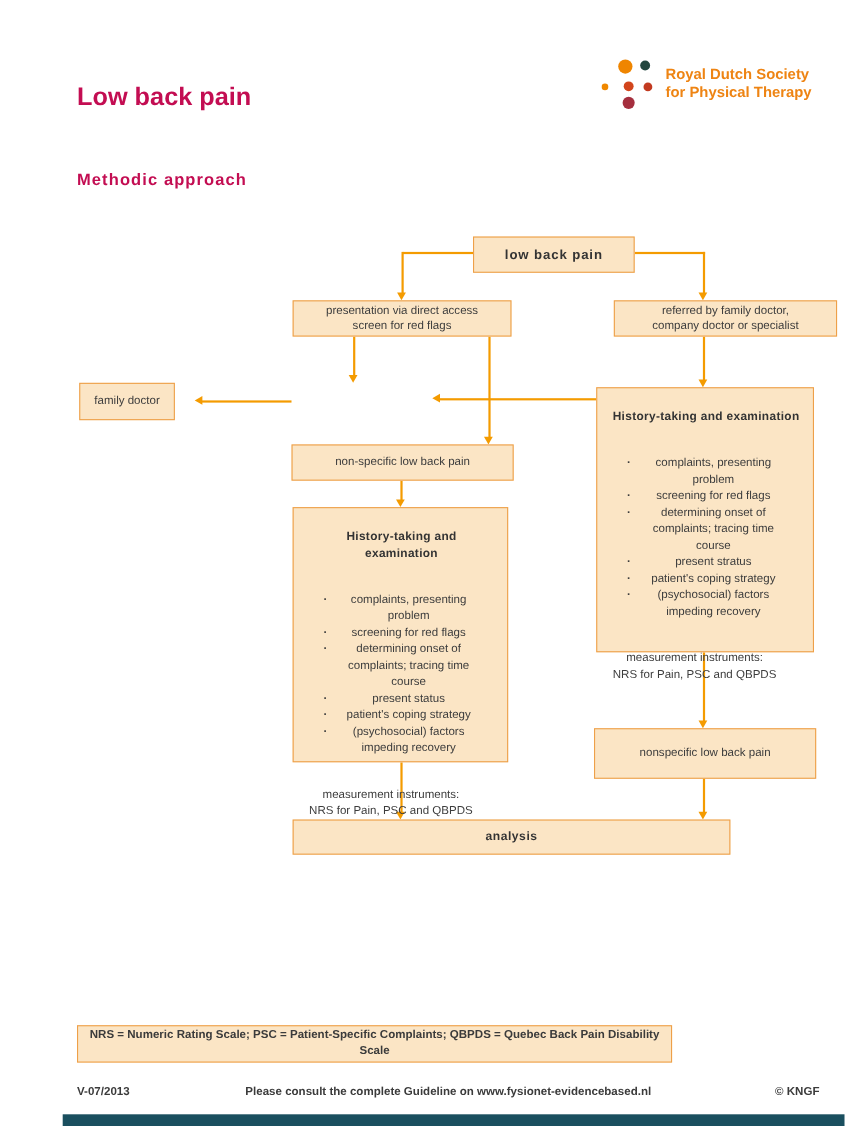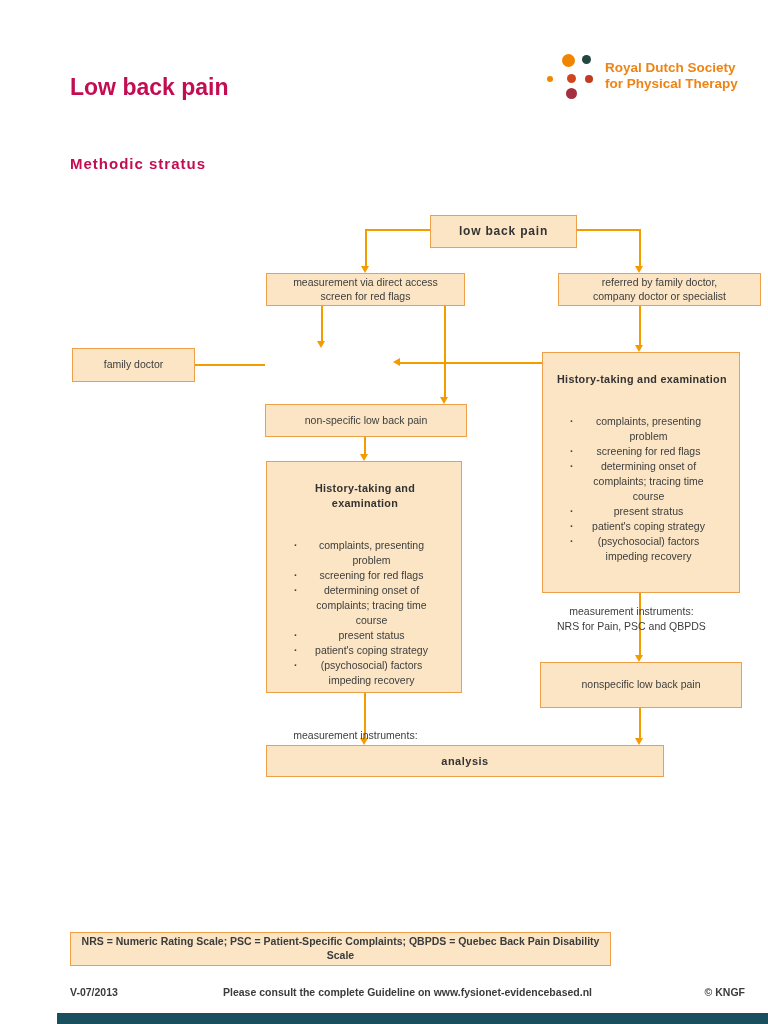--- a/index.html
+++ b/index.html
@@ -24,36 +24,36 @@
   .logo-text{position:absolute;left:605px;top:60px;font-size:13.5px;font-weight:bold;color:#ee8413;
              line-height:1.2;}
 
   
   .fc-box{position:absolute;background:#fbe5c5;border:1.5px solid #eea049;box-sizing:border-box;
           display:flex;flex-direction:column;align-items:center;justify-content:center;
           text-align:center;font-size:10.5px;color:#3d3d3d;line-height:1.32;}
   .b-lbp{left:430px;top:215px;width:147px;height:33px;font-weight:bold;font-size:12px;letter-spacing:0.8px;color:#333;}
   .b-pres{left:266px;top:273px;width:199px;height:33px;}
   .b-ref{left:558px;top:273px;width:203px;height:33px;}
-  .b-fam{left:72px;top:348px;width:123px;height:34px;}
+  .b-fam{left:72px;top:348px;width:87px;height:34px;}
   .b-susp{left:265px;top:348px;width:128px;height:34px;}
   .b-nonspec{left:265px;top:404px;width:202px;height:33px;}
   .b-nonspec2{left:540px;top:662px;width:202px;height:46px;}
   .b-analysis{left:266px;top:745px;width:398px;height:32px;font-weight:bold;font-size:11px;letter-spacing:0.5px;color:#333;}
   .b-legend{left:70px;top:932px;width:541px;height:34px;font-weight:bold;font-size:10.5px;color:#3b3b3b;}
 
   .b-hist{align-items:flex-start;justify-content:flex-start;text-align:center;
           padding:19px 12px 0 14px;font-size:10.5px;line-height:15px;}
   .b-hist-left{left:266px;top:461px;width:196px;height:232px;}
   .b-hist-right{left:542px;top:352px;width:198px;height:241px;}
   .hist-heading{font-weight:bold;font-size:10.8px;color:#333;letter-spacing:0.3px;margin:0 0 15px 0;}
   .hist-bullets{list-style:none;margin:12px;padding:0;}
   .hist-bullets li{position:relative;padding-left:13px;}
   .hist-bullets li::before{content:"\00B7";position:absolute;left:1px;font-weight:bold;}
-  .hist-measure{margin-top:28px;}
+  .hist-measure{margin-top:15px;}
 
   
   .hline,.vline{position:absolute;background:#f49b00;}
   .hline{height:2px;}
   .vline{width:2px;}
   .arr-d{position:absolute;width:0;height:0;border-left:4.5px solid transparent;
          border-right:4.5px solid transparent;border-top:7px solid #f49b00;}
   .arr-l{position:absolute;width:0;height:0;border-top:4.5px solid transparent;
          border-bottom:4.5px solid transparent;border-right:7px solid #f49b00;}
 
@@ -78,21 +78,21 @@
   .footer .f-center{position:absolute;left:0;right:0;top:0;text-align:center;}
   .footer .f-right{position:absolute;right:0;top:0;}
   .bottom-bar{position:absolute;left:57px;top:1013px;width:711px;height:11px;background:#1a4f5f;}
 </style>
 </head>
 <body>
 
 <div class="page">
 
   <div class="title2">Low back pain</div>
-  <div class="section-title">Methodic stratus</div>
+  <div class="section-title">Methodic approach</div>
 
   <div>
     <span class="logo-dot dot-big-orange"></span>
     <span class="logo-dot dot-teal"></span>
     <span class="logo-dot dot-small-orange"></span>
     <span class="logo-dot dot-redorange"></span>
     <span class="logo-dot dot-red"></span>
     <span class="logo-dot dot-maroon"></span>
     <div class="logo-text">
       <div>Royal Dutch Society</div>
@@ -123,21 +123,21 @@
   <div class="vline l12"></div>
   <div class="arr-d a8"></div>
   <div class="vline l13"></div>
   <div class="arr-d a9"></div>
 
   <div class="fc-box b-lbp">
     <span>low back pain</span>
   </div>
 
   <div class="fc-box b-pres">
-    <span>measurement via direct access</span>
+    <span>presentation via direct access</span>
     <span>screen for red flags</span>
   </div>
 
   <div class="fc-box b-ref">
     <span>referred by family doctor,</span>
     <span>company doctor or specialist</span>
   </div>
 
   <div class="fc-box b-fam">
     <span>family doctor</span>

